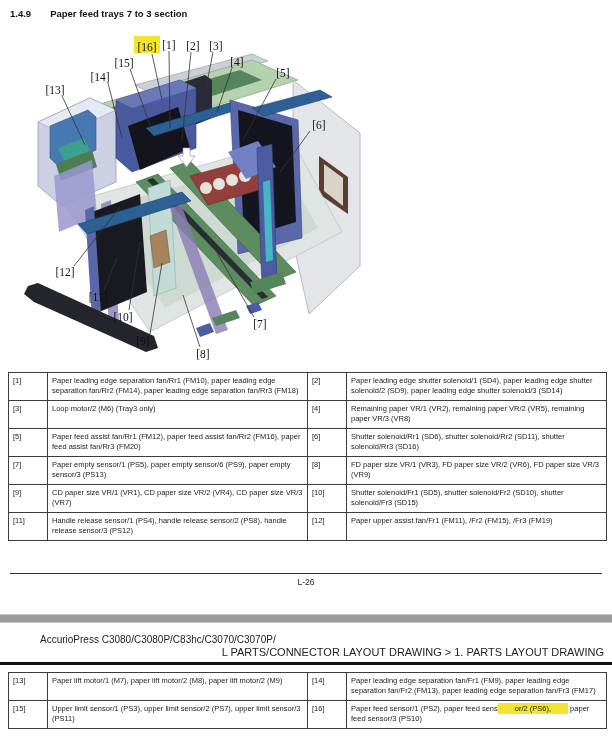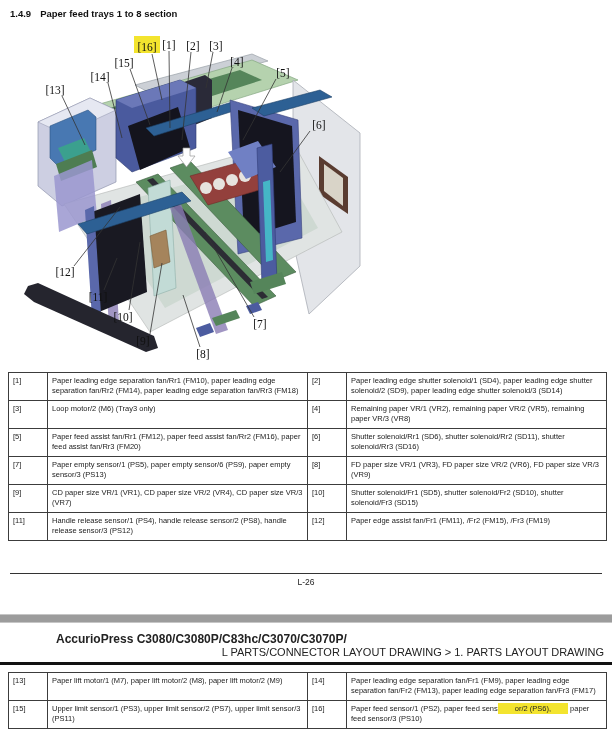--- a/index.html
+++ b/index.html
@@ -1,44 +1,44 @@
 <!DOCTYPE html>
 <html style="--hl: #f3e42e;"><head>
 <meta charset="utf-8">
 <style>
   html,body{margin:0;padding:0;background:#fff;}
   .page{position:relative;width:612px;height:746px;background:#fff;overflow:hidden;
         font-family:"Liberation Sans",sans-serif;color:#1c1c1c;}
   .title{position:absolute;left:10px;top:8px;font-size:9.5px;font-weight:bold;color:#111;}
-  .title .num{margin-right:9px;}
+  .title .num{margin-right:19px;}
   svg.diagram{position:absolute;left:0;top:0;}
   .callout{font-family:"Liberation Serif","DejaVu Serif",serif;font-size:11.5px;fill:#111;}
   .leader{stroke:#333;stroke-width:0.8;}
   table.parts{position:absolute;left:8px;border-collapse:collapse;table-layout:fixed;width:596px;}
   table.parts td{border:1px solid #3c3c3c;vertical-align:top;
       font-size:7.5px;line-height:10px;padding:3px 4px 4px 4px;color:#222;}
   td.id-cell{width:30px;}
   td.desc-cell{width:251px;}
   mark{background:var(--hl,#f3e63b);color:inherit;padding:1px 17px;}
   .foot-rule{position:absolute;left:10px;top:573px;width:592px;border-top:1px solid #333;}
   .page-num{position:absolute;left:0;top:577px;width:612px;text-align:center;
       font-size:8.5px;color:#222;}
   .page-sep{position:absolute;left:0;top:614px;width:612px;height:7px;background:#9c9c9c;
       border-top:1px solid #c6c6c6;border-bottom:1px solid #c6c6c6;}
-  .p2-left{position:absolute;left:56px;top:634px;font-size:12px;line-height:11px;color:#222;font-weight:bold;}
+  .p2-left{position:absolute;left:40px;top:634px;font-size:10px;line-height:11px;color:#222;}
   .p2-right{position:absolute;right:8px;top:646px;font-size:11px;color:#222;}
   .black-rule{position:absolute;left:0;top:662px;width:612px;height:3px;background:#121212;}
 </style>
 </head>
 <body>
 
 <div class="page">
 
   <div class="title">
-    <span class="num">1.4.9</span><span>Paper feed trays 1 to 8 section</span>
+    <span class="num">1.4.9</span><span>Paper feed trays 7 to 3 section</span>
   </div>
 
   <svg class="diagram" width="612" height="370" viewBox="0 0 612 370">
     <g>
 
       <polygon points="135,85 252,54 268,61 150,93" fill="#ccd0d6" stroke="#9aa0a8" stroke-width="0.7"></polygon>
       <polygon points="72,112 252,60 298,80 118,136" fill="#b5d2ae" stroke="#85a883" stroke-width="0.7"></polygon>
       <polygon points="96,112 240,70 262,80 118,126" fill="#55855a"></polygon>
 
       <polygon points="38,122 90,98 116,110 116,182 62,206 38,186" fill="#cdcfe2" stroke="#9095ad" stroke-width="0.7"></polygon>
@@ -163,21 +163,21 @@
         <tr>
           <td class="id-cell">[9]</td>
           <td class="desc-cell">CD paper size VR/1 (VR1), CD paper size VR/2 (VR4), CD paper size VR/3 (VR7)</td>
           <td class="id-cell">[10]</td>
           <td class="desc-cell">Shutter solenoid/Fr1 (SD5), shutter solenoid/Fr2 (SD10), shutter solenoid/Fr3 (SD15)</td>
         </tr>
         <tr>
           <td class="id-cell">[11]</td>
           <td class="desc-cell">Handle release sensor/1 (PS4), handle release sensor/2 (PS8), handle release sensor/3 (PS12)</td>
           <td class="id-cell">[12]</td>
-          <td class="desc-cell">Paper edge assist fan/Fr1 (FM11), /Fr2 (FM15), /Fr3 (FM19)</td>
+          <td class="desc-cell">Paper upper assist fan/Fr1 (FM11), /Fr2 (FM15), /Fr3 (FM19)</td>
         </tr>
       </tbody>
   </table>
 
   <div class="foot-rule"></div>
   <div class="page-num">L-26</div>
 
   <div class="page-sep"></div>
 
   <div class="p2-left">

